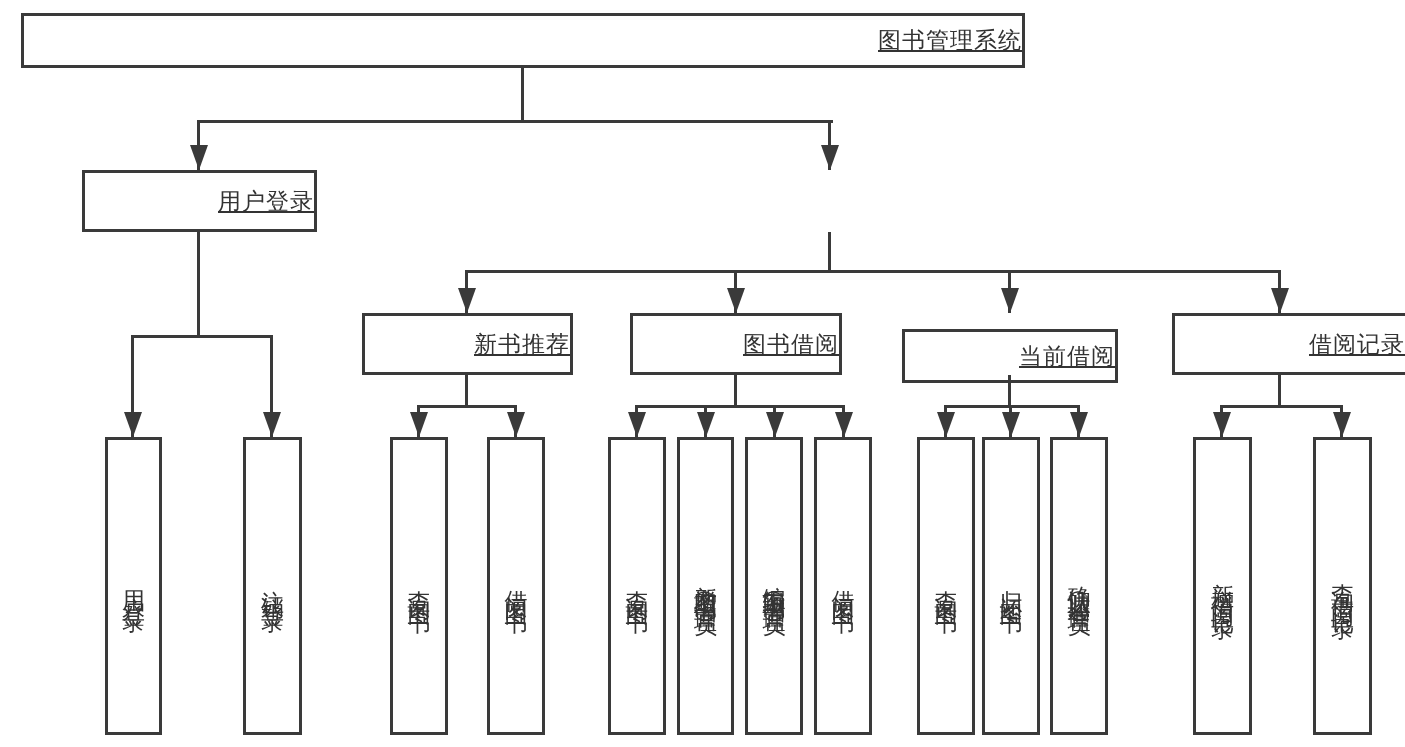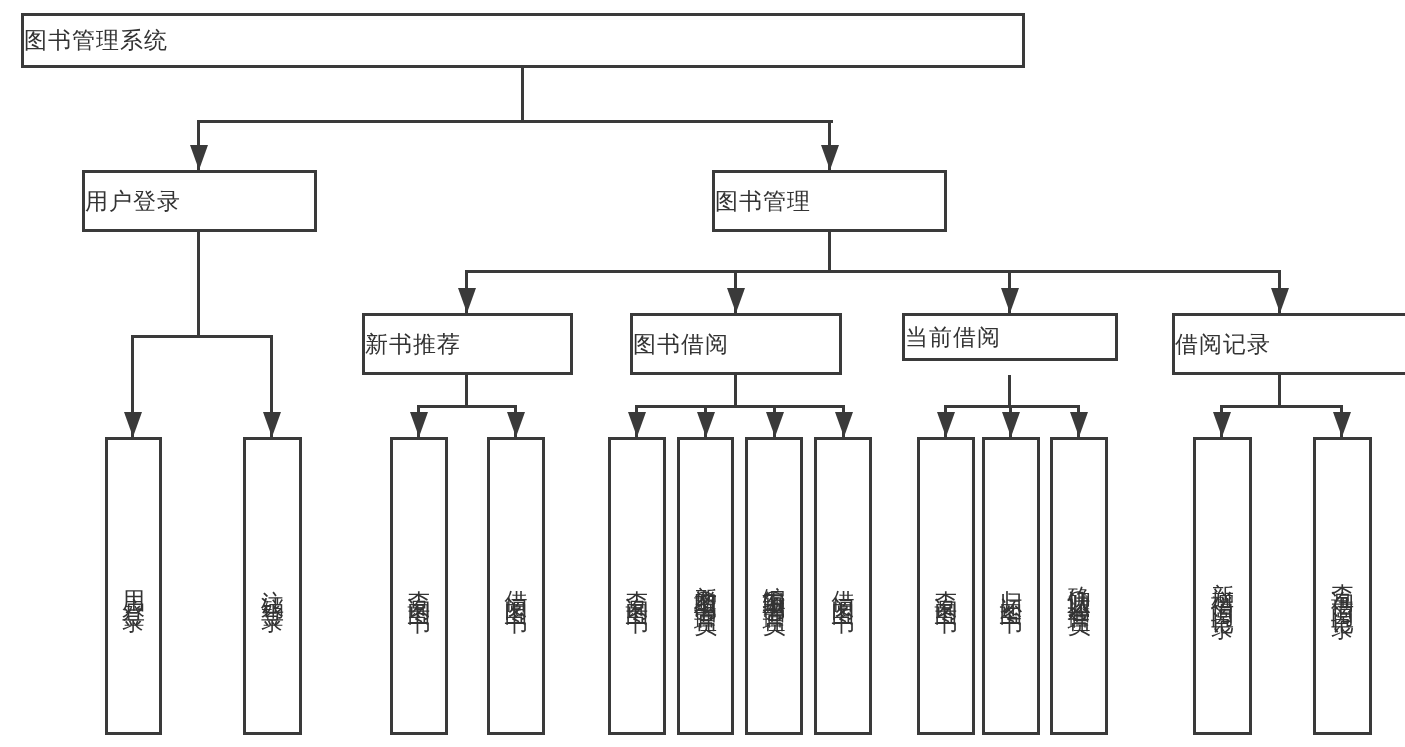--- a/index.html
+++ b/index.html
@@ -8,21 +8,21 @@
     --watermark:#c2c2c2;
     --background:#ffffff;
   }
   html,body{margin:0;padding:0;background:var(--background);}
   .stage{
     position:relative;width:1405px;height:747px;background:var(--background);
     font-family:"Liberation Sans",sans-serif;color:var(--text);overflow:hidden;
   }
   .hbox{
     position:absolute;box-sizing:border-box;border:3px solid var(--line);
-    background:#fff;display:flex;align-items:center;justify-content:flex-start;
+    background:#fff;display:flex;align-items:center;justify-content:flex-end;text-decoration:underline;
   }
   .hbox span{font-size:23px;letter-spacing:1px;color:var(--text);}
   .vbox{
     position:absolute;box-sizing:border-box;border:3px solid var(--line);
     background:#fff;display:flex;align-items:center;justify-content:center;
     top:437px;height:298px;
   }
   .vtext{
     writing-mode:vertical-rl;text-orientation:mixed;
     font-size:23px;letter-spacing:7px;color:var(--text);line-height:1;
@@ -51,23 +51,20 @@
   <div class="vline" style="left:521px;top:68px;height:52px"></div>
   <div class="hline" style="left:197px;top:120px;width:636px"></div>
   <div class="vline" style="left:197px;top:120px;height:50px"></div>
   <div class="arrow" style="left:190px;top:145px"></div>
   <div class="vline" style="left:828px;top:120px;height:50px"></div>
   <div class="arrow" style="left:821px;top:145px"></div>
 
   <div class="hbox" style="left:82px;top:170px;width:235px;height:62px">
     <span>用户登录</span>
   </div>
-  <div class="hbox" style="left:712px;top:170px;width:235px;height:62px">
-    <span>图书管理</span>
-  </div>
 
   <div class="vline" style="left:197px;top:232px;height:103px"></div>
   <div class="hline" style="left:131px;top:335px;width:142px"></div>
   <div class="vline" style="left:131px;top:335px;height:102px"></div>
   <div class="arrow" style="left:124px;top:412px"></div>
   <div class="vline" style="left:270px;top:335px;height:102px"></div>
   <div class="arrow" style="left:263px;top:412px"></div>
 
   <div class="vline" style="left:828px;top:232px;height:38px"></div>
   <div class="hline" style="left:465px;top:270px;width:816px"></div>
@@ -79,21 +76,21 @@
   <div class="arrow" style="left:1001px;top:288px"></div>
   <div class="vline" style="left:1278px;top:270px;height:43px"></div>
   <div class="arrow" style="left:1271px;top:288px"></div>
 
   <div class="hbox" style="left:630px;top:313px;width:212px;height:62px">
     <span>图书借阅</span>
   </div>
   <div class="hbox" style="left:362px;top:313px;width:211px;height:62px">
     <span>新书推荐</span>
   </div>
-  <div class="hbox" style="left:902px;top:313px;width:216px;height:48px">
+  <div class="hbox" style="left:902px;top:329px;width:216px;height:54px">
     <span>当前借阅</span>
   </div>
   <div class="hbox" style="left:1172px;top:313px;width:236px;height:62px">
     <span>借阅记录</span>
   </div>
 
   <div class="vline" style="left:465px;top:375px;height:30px"></div>
   <div class="hline" style="left:417px;top:405px;width:100px"></div>
   <div class="vline" style="left:417px;top:405px;height:32px"></div>
   <div class="arrow" style="left:410px;top:412px"></div>

